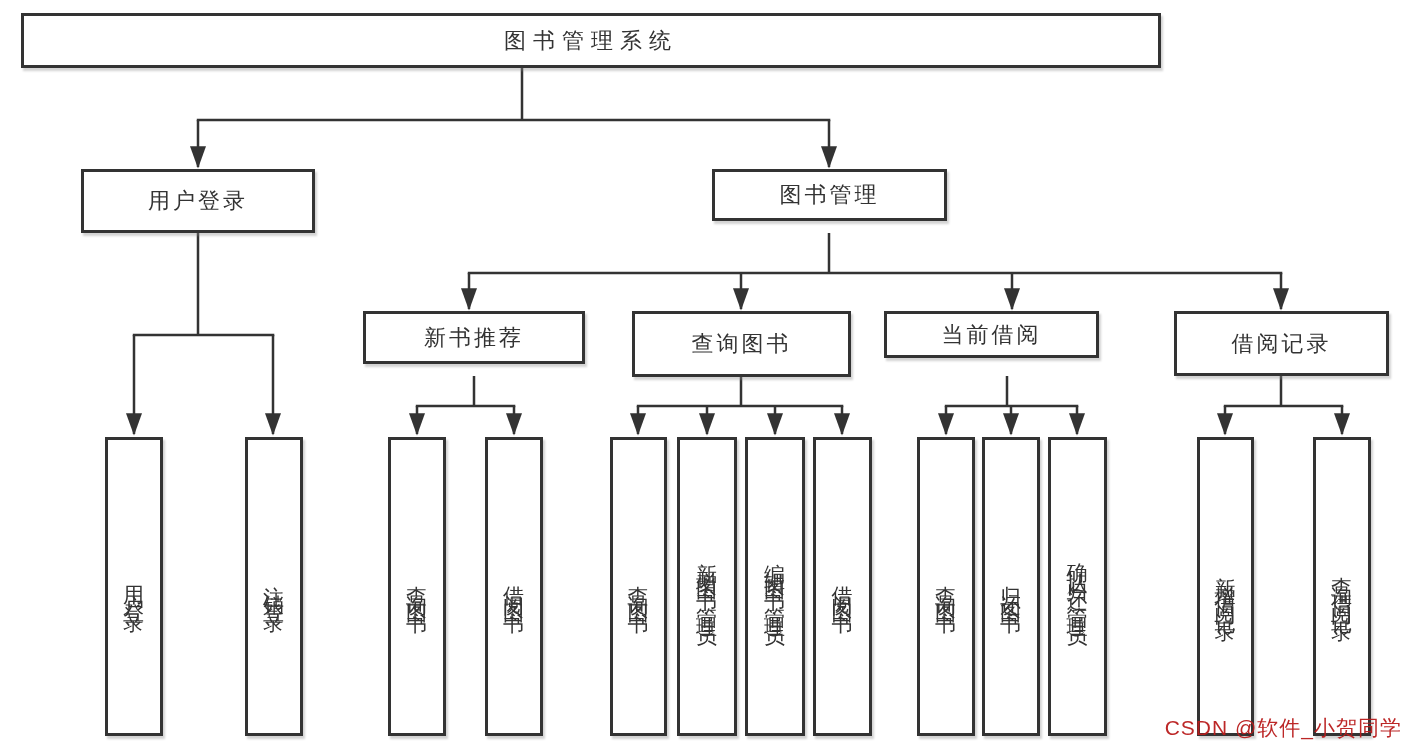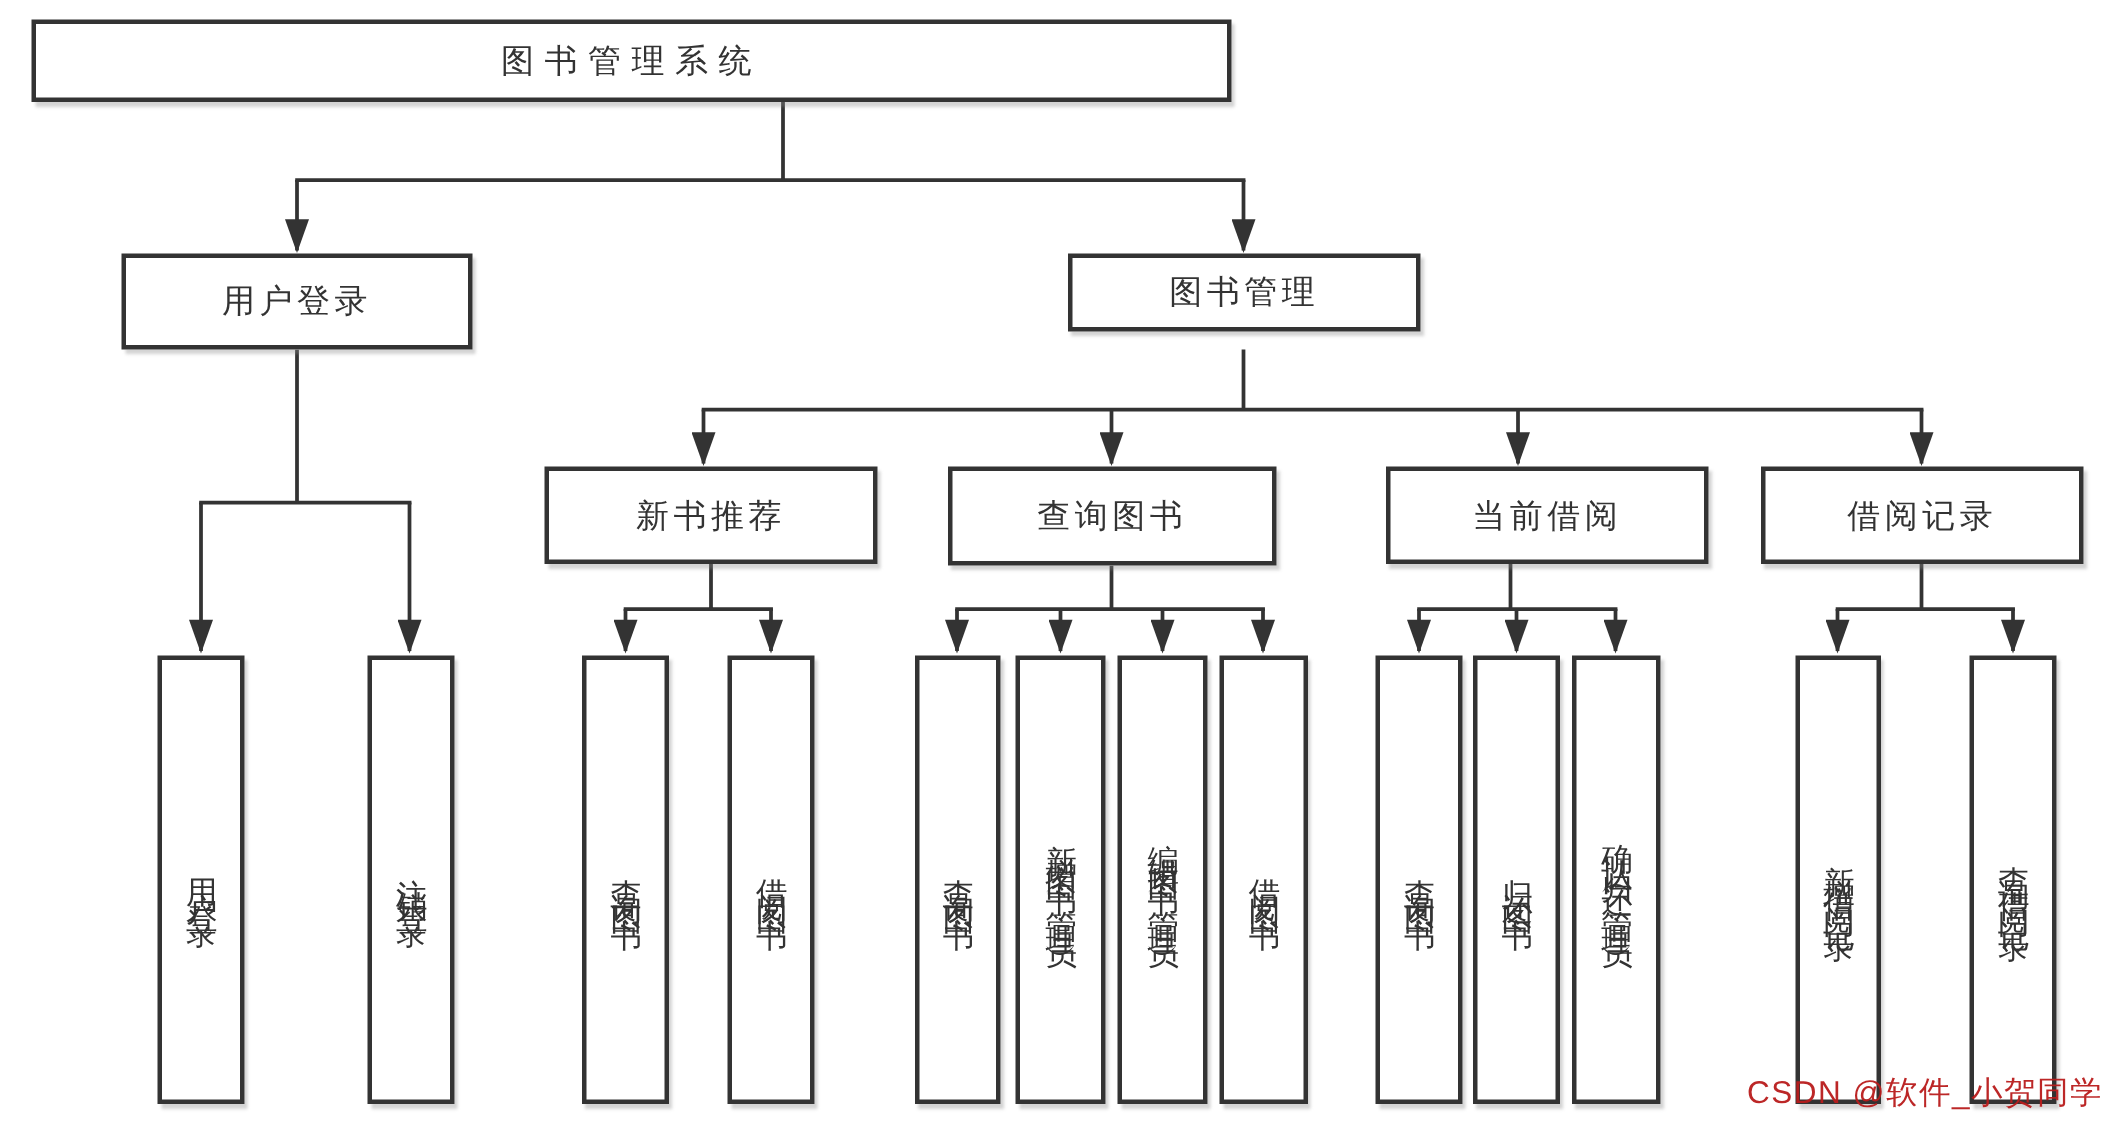--- a/index.html
+++ b/index.html
@@ -63,38 +63,38 @@
 
       <line x1="946" y1="406" x2="946" y2="434" marker-end="url(#arrow)"></line>
       <line x1="1011" y1="406" x2="1011" y2="434" marker-end="url(#arrow)"></line>
       <line x1="1077" y1="406" x2="1077" y2="434" marker-end="url(#arrow)"></line>
 
       <line x1="1225" y1="406" x2="1225" y2="434" marker-end="url(#arrow)"></line>
       <line x1="1342" y1="406" x2="1342" y2="434" marker-end="url(#arrow)"></line>
     </g>
   </svg>
 
-  <div class="node root" style="left:21px;top:13px;width:800px;height:55px;">
+  <div class="node root" style="left:21px;top:13px;width:1140px;height:55px;">
     <span class="hlabel">图书管理系统</span>
   </div>
 
   <div class="node" style="left:81px;top:169px;width:234px;height:64px;">
     <span class="hlabel">用户登录</span>
   </div>
   <div class="node" style="left:712px;top:169px;width:235px;height:52px;">
     <span class="hlabel">图书管理</span>
   </div>
 
-  <div class="node" style="left:363px;top:311px;width:222px;height:65px;">
+  <div class="node" style="left:363px;top:311px;width:222px;height:53px;">
     <span class="hlabel">新书推荐</span>
   </div>
   <div class="node" style="left:632px;top:311px;width:219px;height:66px;">
     <span class="hlabel">查询图书</span>
   </div>
-  <div class="node" style="left:924px;top:311px;width:215px;height:65px;text-align:right;">
+  <div class="node" style="left:884px;top:311px;width:215px;height:47px;text-align:right;">
     <span class="hlabel">当前借阅</span>
   </div>
   <div class="node" style="left:1174px;top:311px;width:215px;height:65px;">
     <span class="hlabel">借阅记录</span>
   </div>
 
   <div class="node leaf" style="left:105px;top:437px;width:58px;height:299px;">
     <span>用户登录</span>
   </div>
   <div class="node leaf" style="left:245px;top:437px;width:58px;height:299px;">

